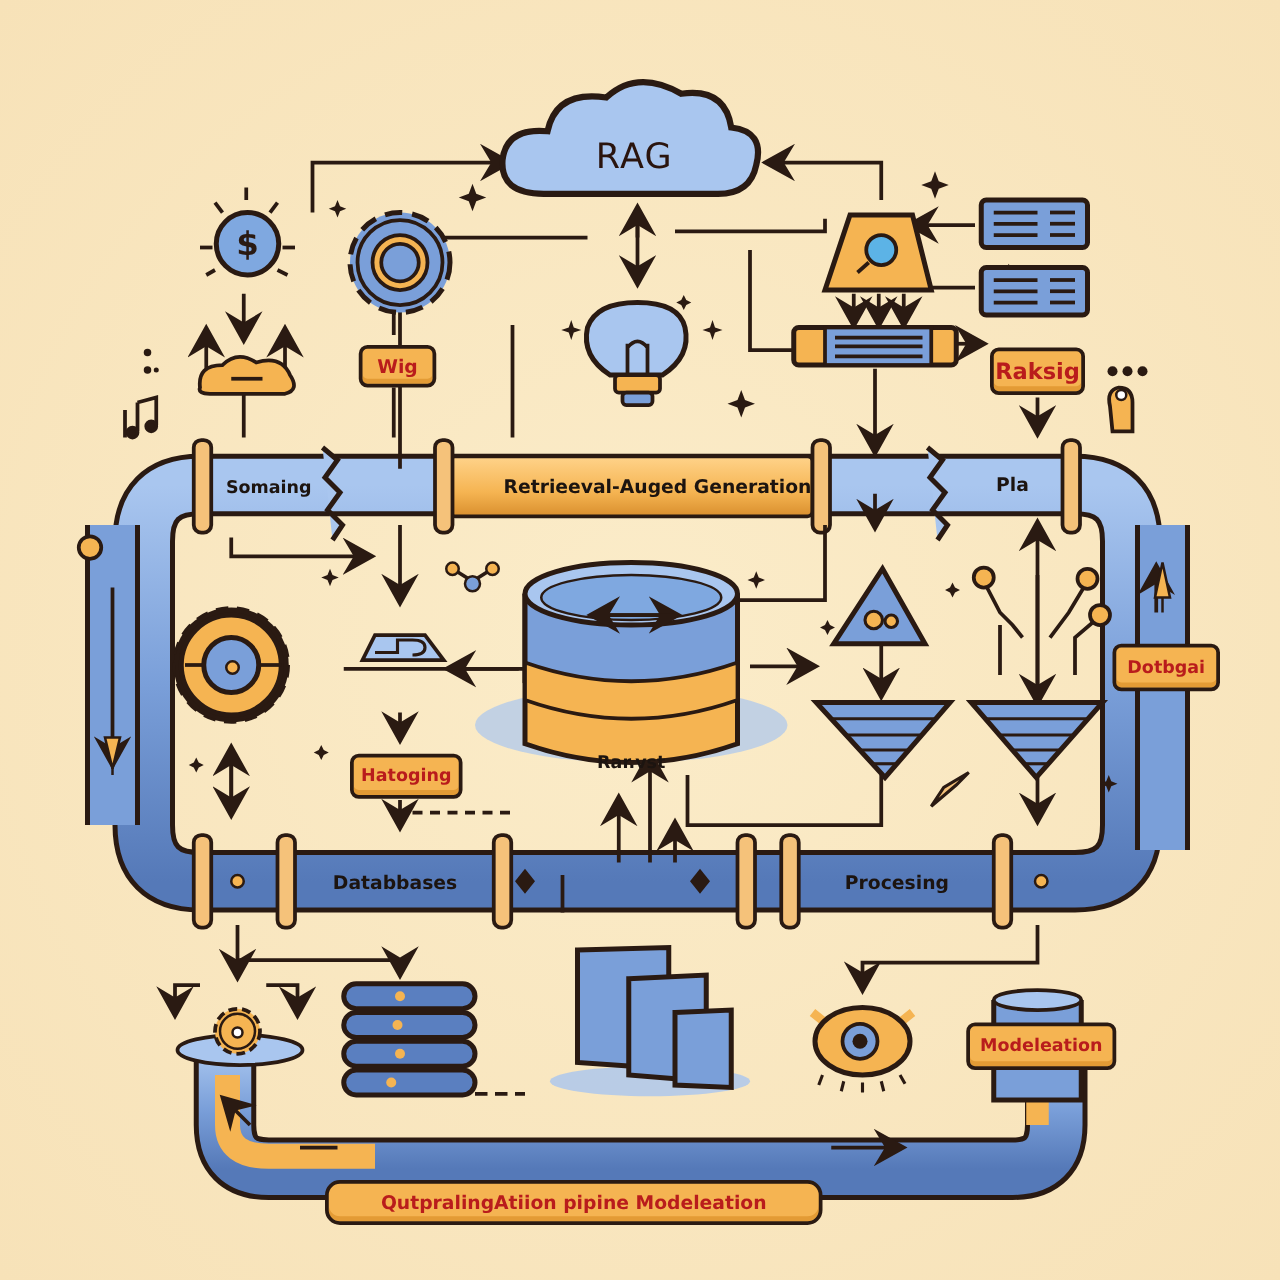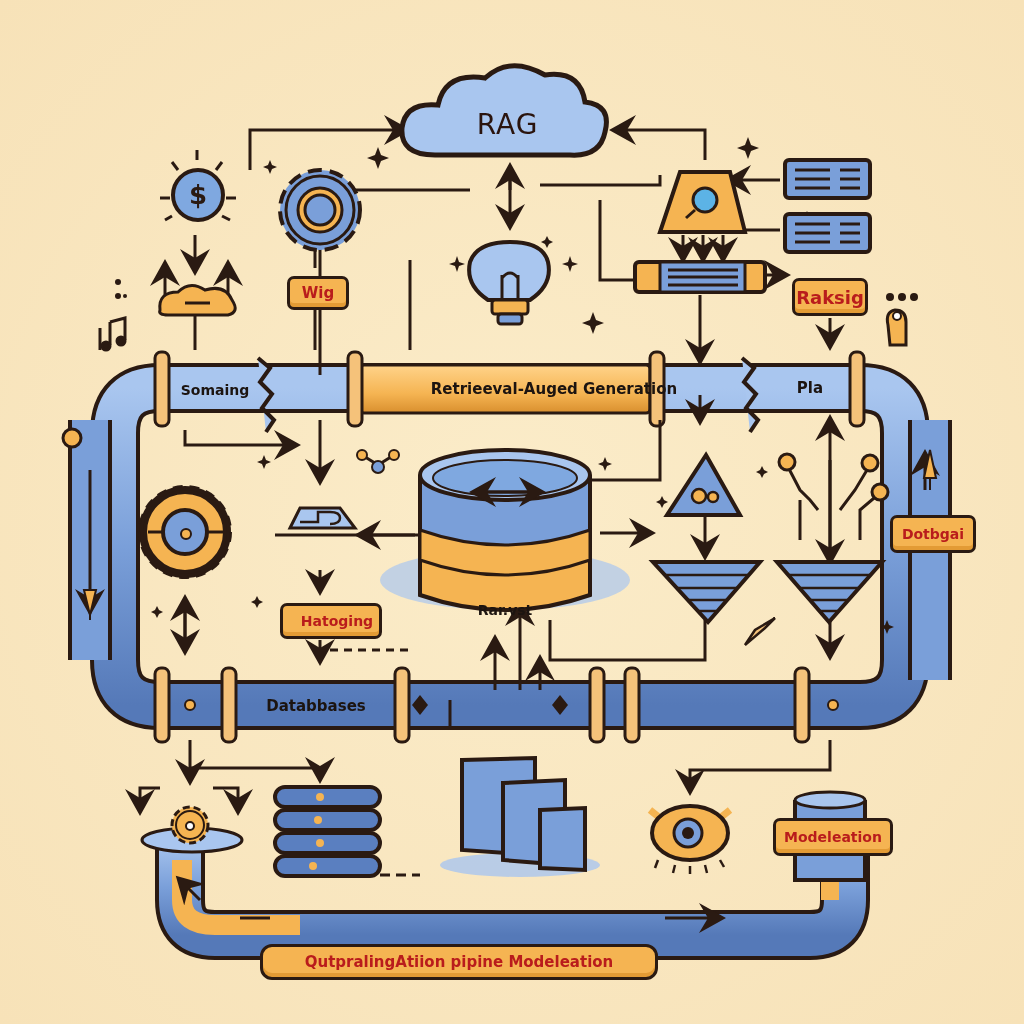--- a/index.html
+++ b/index.html
@@ -373,28 +373,29 @@
   <path d="M90,580 L90,620" stroke="#2a1a12" stroke-width="2"></path>
   <path d="M84,590 L90,615 L96,590 Z" fill="#f5b452" stroke="#2a1a12" stroke-width="2"></path>
 
   <path d="M930,490 L930,455" stroke="#2a1a12" stroke-width="2"></path>
   <path d="M924,478 L930,450 L936,478 Z" fill="#f5b452" stroke="#2a1a12" stroke-width="2"></path>
 </svg>
 
 <div class="lbl cloud-text" style="left:450px;top:100px;width:115px;height:48px;">RAG</div>
 
 <div class="lbl pipe-text" style="left:175px;top:370px;width:80px;height:40px;font-size:14px;">Somaing</div>
-<div class="lbl pipe-text" style="left:362px;top:368px;width:328px;height:42px;font-size:15px;margin-left:28px;">Retrieeval-Auged Generation</div>
+<div class="lbl pipe-text" style="left:362px;top:368px;width:328px;height:42px;font-size:15px;">Retrieeval-Auged Generation</div>
 <div class="lbl pipe-text" style="left:775px;top:368px;width:70px;height:40px;font-size:15px;">Pla</div>
 
 <div class="lbl pipe-text" style="left:236px;top:688px;width:160px;height:36px;font-size:15px;">Databbases</div>
+<div class="lbl pipe-text" style="left:640px;top:688px;width:155px;height:36px;font-size:15px;">Procesing</div>
 
 <div class="lbl tag" style="left:260px;top:904px;width:392px;height:30px;font-size:15px;border-radius:12px;margin-top:40px;">QutpralingAtiion pipine Modeleation</div>
 
 <div class="lbl tag" style="left:287px;top:276px;width:56px;height:28px;font-size:15px;">Wig</div>
 <div class="lbl tag" style="left:792px;top:278px;width:70px;height:32px;font-size:18px;">Raksig</div>
 <div class="lbl tag" style="left:890px;top:515px;width:80px;height:32px;font-size:14px;">Dotbgai</div>
-<div class="lbl tag" style="left:280px;top:603px;width:84px;height:30px;font-size:14px;padding-left:12px;">Hatoging</div>
+<div class="lbl tag" style="left:280px;top:603px;width:84px;height:30px;font-size:14px;">Hatoging</div>
 <div class="lbl tag" style="left:773px;top:818px;width:114px;height:32px;font-size:14px;">Modeleation</div>
 
 <div class="lbl pipe-text" style="left:450px;top:598px;width:110px;height:24px;font-size:14px;">Rar.vst</div>
 
 </div>
 
 </body></html>

